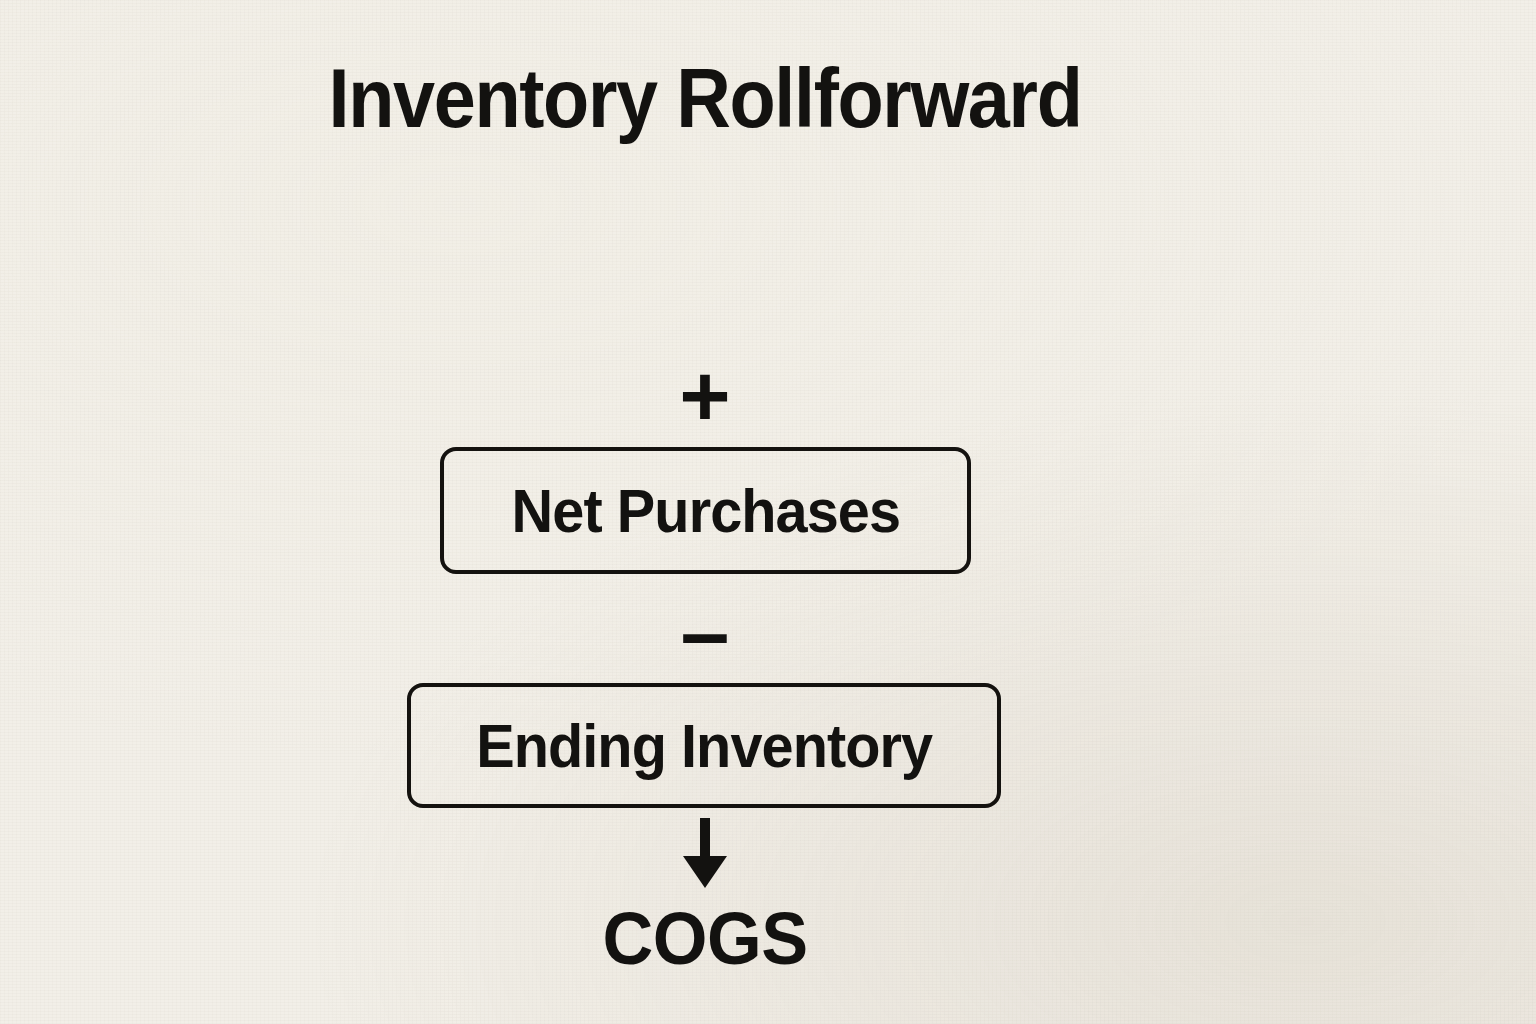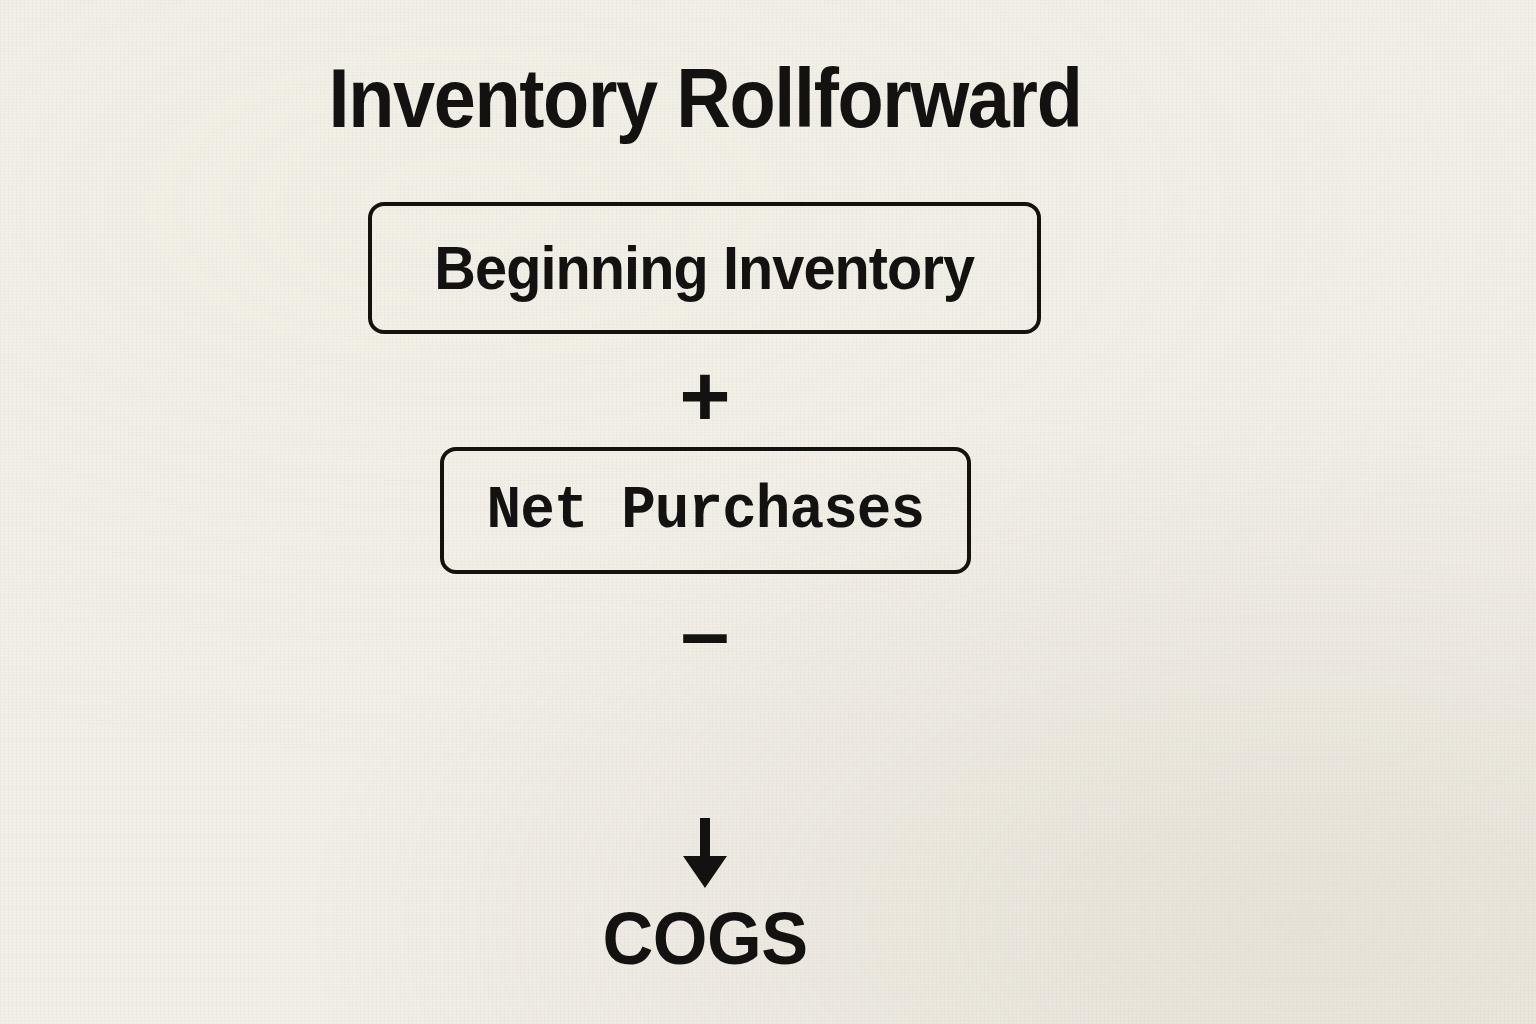--- a/index.html
+++ b/index.html
@@ -79,21 +79,20 @@
     left: 368px;
     top: 202px;
     width: 673px;
     height: 132px;
   }
   #box-net-purchases {
     left: 440px;
     top: 447px;
     width: 531px;
     height: 127px;
-    font-family: Liberation Mono, monospace;
   }
   #box-ending-inventory {
     left: 407px;
     top: 683px;
     width: 594px;
     height: 125px;
   }
 
   
   .operator {
@@ -143,32 +142,32 @@
 </style>
 </head>
 <body>
 
 <div id="canvas">
 
   <div id="paper-texture"></div>
 
   <div class="diagram-title">Inventory Rollforward</div>
 
-  <div class="flow-box" id="box-beginning-inventory">
-    <span class="flow-box-label">Beginning Inventory</span>
-  </div>
 
   <div class="operator" id="operator-plus">+</div>
 
   <div class="flow-box" id="box-net-purchases">
     <span class="flow-box-label">Net Purchases</span>
   </div>
 
   <div class="operator" id="operator-minus">–</div>
 
+  <div class="flow-box" id="box-ending-inventory">
+    <span class="flow-box-label">Ending Inventory</span>
+  </div>
 
   <div id="arrow-down">
     <svg width="60" height="74" viewBox="0 0 60 74" xmlns="http://www.w3.org/2000/svg">
       <rect x="25" y="0" width="10" height="46" fill="#131210"></rect>
       <polygon points="8,38 52,38 30,70" fill="#131210"></polygon>
     </svg>
   </div>
 
   <div id="result-label">COGS</div>
 

